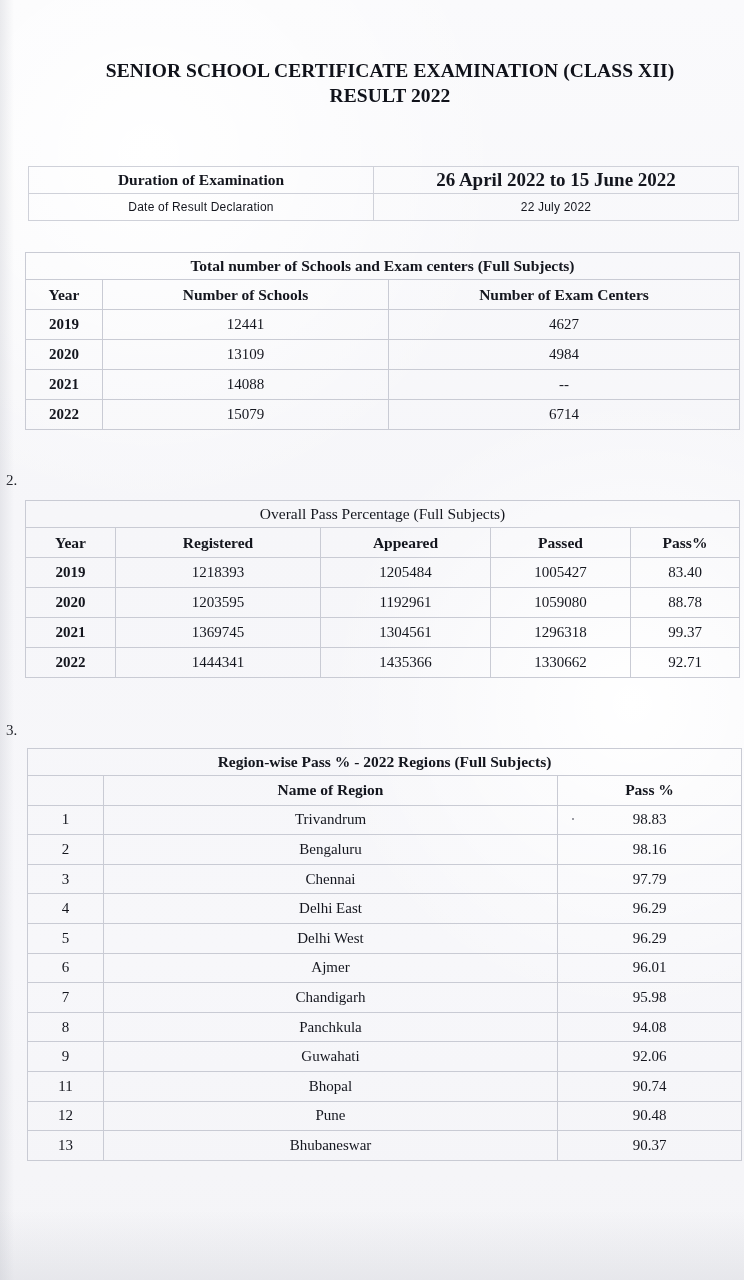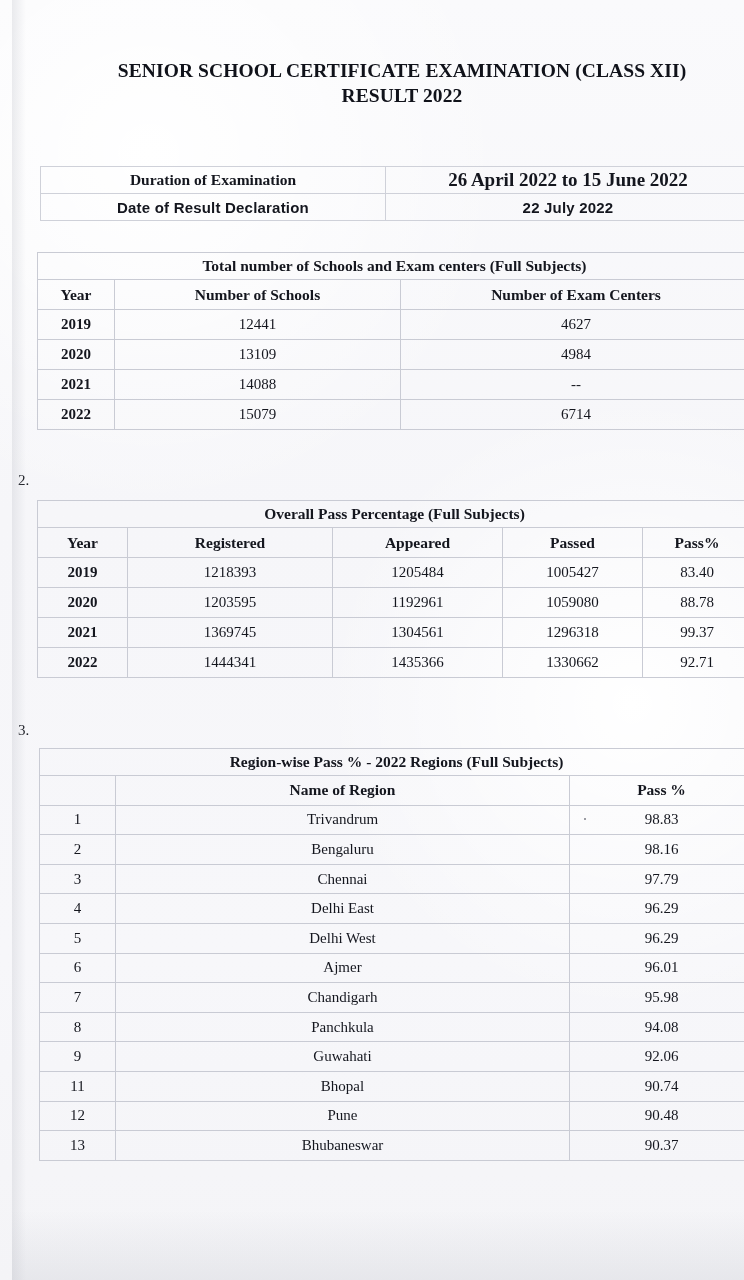--- a/index.html
+++ b/index.html
@@ -22,21 +22,20 @@
     inset: 0;
     background:
       radial-gradient(ellipse 70% 40% at 20% 12%, #ffffff 0%, rgba(255,255,255,0) 70%),
       radial-gradient(ellipse 60% 35% at 85% 55%, #ffffff 0%, rgba(255,255,255,0) 70%),
       linear-gradient(180deg, #fafafc 0%, #f6f6f9 40%, #f7f7fa 75%, #f4f4f7 100%);
   }
 
   .content {
     position: absolute;
     inset: 0;
-    margin-left: 12px;
   }
 
   
   .doc-title {
     position: absolute;
     left: 40px;
     top: 58px;
     width: 700px;
     text-align: center;
     font-weight: bold;
@@ -70,22 +69,22 @@
     left: 28px;
     top: 166px;
     width: 710px;
   }
   #table-duration td { height: 26px; border-color: #cfd1d9; }
   #table-duration .lbl { font-weight: bold; font-size: 15.5px; }
   #table-duration .val { font-weight: bold; font-size: 19px; }
   
   #table-duration tr.sans td {
     font-family: "Liberation Sans", "DejaVu Sans", sans-serif;
-    font-weight: bold;
-    font-size: 15px;
+    font-weight: normal;
+    font-size: 12px;
     letter-spacing: 0.2px;
   }
   #table-duration tr.serif td {
     font-family: "Liberation Serif", "DejaVu Serif", serif;
   }
 
   
   #table-schools {
     left: 25px;
     top: 252px;
@@ -107,21 +106,21 @@
   #sec-num-2 { top: 472px; }
   #sec-num-3 { top: 722px; }
 
   
   #table-overall {
     left: 25px;
     top: 500px;
     width: 714px;
   }
   #table-overall td { height: 29px; }
-  #table-overall .title-cell { font-weight: bold; font-size: 15.5px; height: 26px; }
+  #table-overall .title-cell { font-weight: normal; font-size: 15.5px; height: 26px; }
   #table-overall .hdr { font-size: 15.5px; }
   #table-overall .yr { font-weight: bold; font-size: 15px; }
   #table-overall .num { font-size: 15px; }
 
   
   #table-regions {
     left: 27px;
     top: 748px;
     width: 714px;
   }

